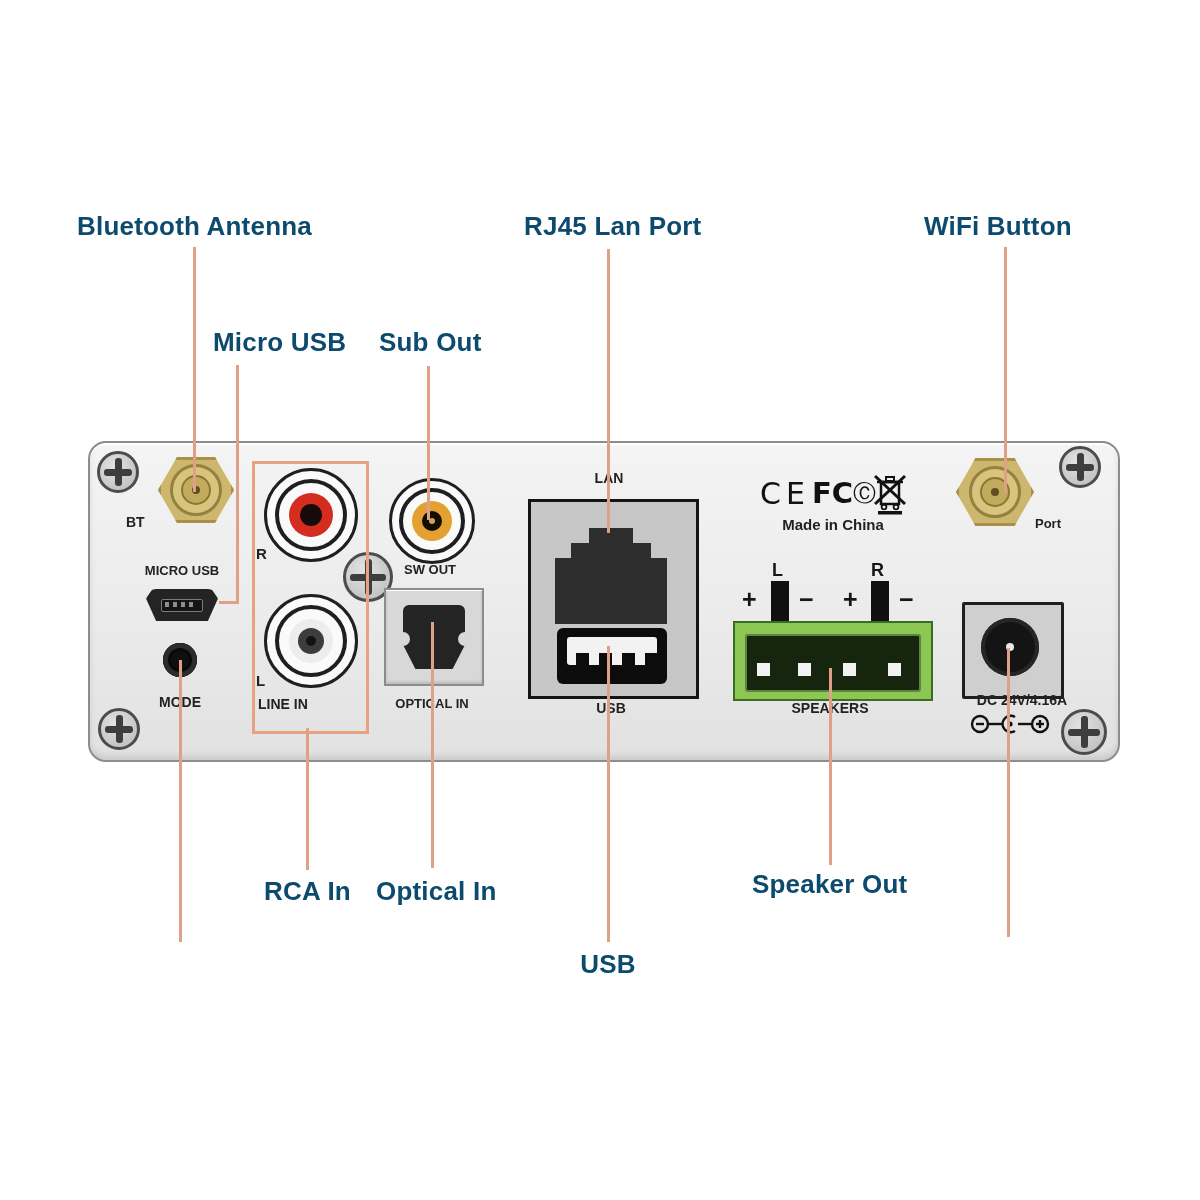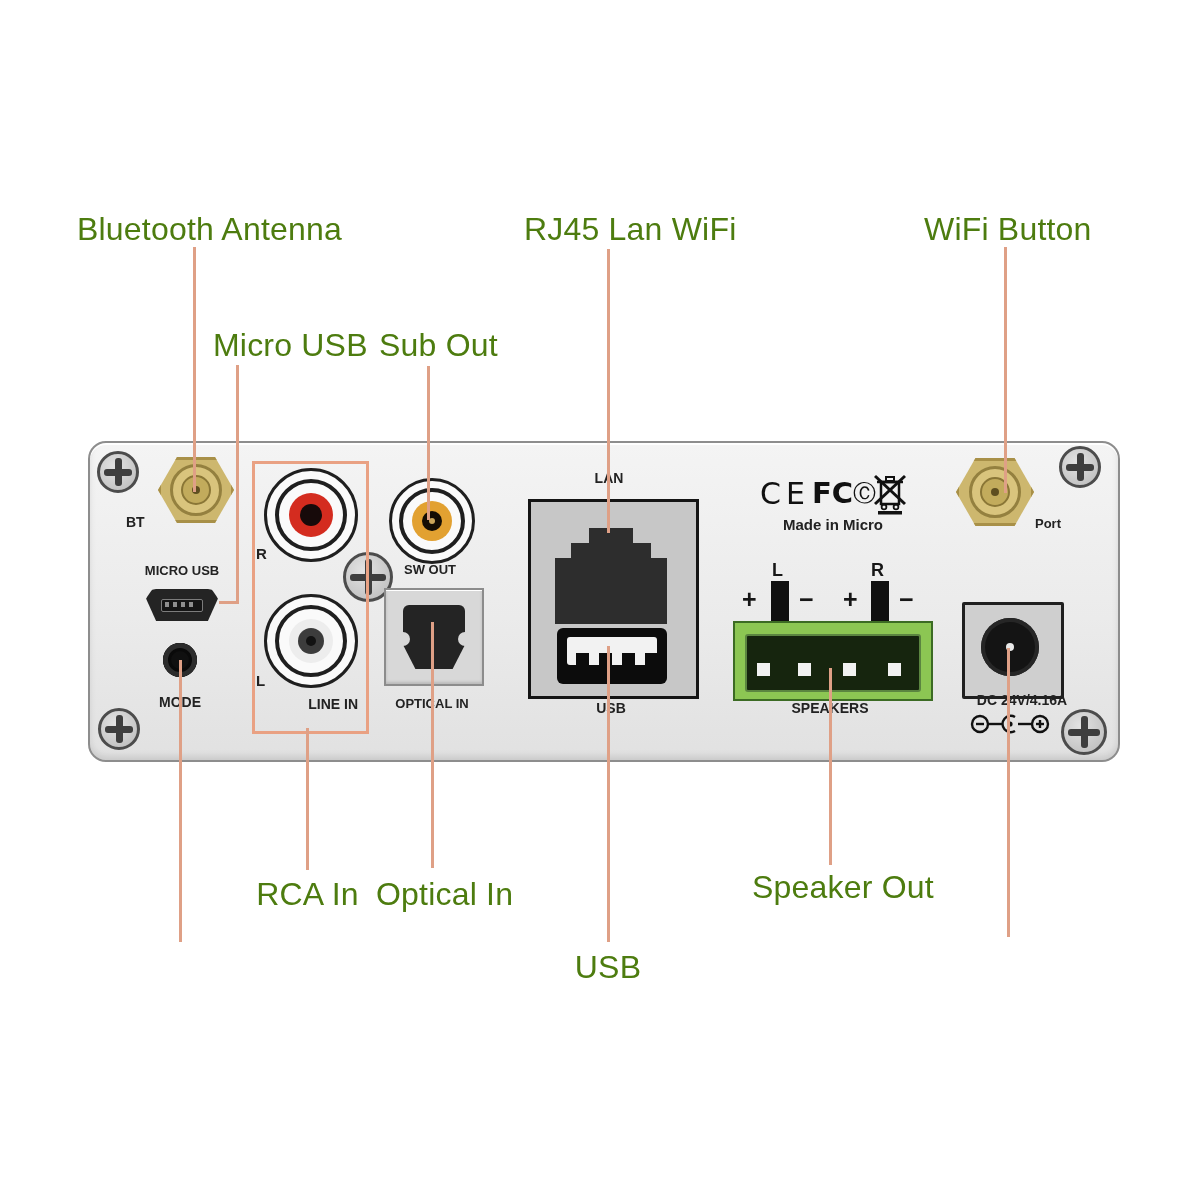--- a/index.html
+++ b/index.html
@@ -1,20 +1,20 @@
 <!DOCTYPE html>
 <html><head>
 <meta charset="utf-8">
 <style>
   html,body{margin:0;padding:0;}
   body{background:#fff;font-family:"Liberation Sans",sans-serif;}
   .scene{position:relative;width:1200px;height:1200px;background:#ffffff;overflow:hidden;}
 
   
-  .callout{position:absolute;font-size:32px;font-weight:400;color:#4d7c0f;white-space:nowrap;z-index:6;letter-spacing:0.2px;}
+  .callout{position:absolute;font-size:26px;font-weight:700;color:#0c4a6e;white-space:nowrap;z-index:6;letter-spacing:0.2px;}
   .tc{text-align:center;}
 
   
   .lead{position:absolute;width:3px;background:#dfa086;z-index:5;}
   .lead-h{position:absolute;height:3px;background:#dfa086;z-index:5;}
 
   
   .panel{position:absolute;left:88px;top:441px;width:1028px;height:317px;
     background:linear-gradient(180deg,#f4f4f4 0%,#ebebeb 55%,#e1e1e1 100%);
     border:2px solid #8d8d8d;border-radius:18px;z-index:1;
@@ -98,21 +98,21 @@
   .polarity{position:absolute;left:968px;top:710px;z-index:2;}
 </style>
 </head>
 <body>
 
 <div class="scene">
 
   <div class="callout" style="left:77px;top:211px">Bluetooth Antenna</div>
   <div class="callout" style="left:213px;top:327px">Micro USB</div>
   <div class="callout" style="left:379px;top:327px">Sub Out</div>
-  <div class="callout" style="left:524px;top:211px">RJ45 Lan WiFi</div>
+  <div class="callout" style="left:524px;top:211px">RJ45 Lan Port</div>
   <div class="callout" style="left:924px;top:211px">WiFi Button</div>
   <div class="callout tc" style="left:240px;top:876px;width:135px">RCA In</div>
   <div class="callout" style="left:376px;top:876px">Optical In</div>
   <div class="callout tc" style="left:560px;top:949px;width:96px">USB</div>
   <div class="callout" style="left:752px;top:869px">Speaker Out</div>
 
   <div class="lead" style="left:193px;top:247px;height:245px"></div>
   <div class="lead" style="left:236px;top:365px;height:238px"></div>
   <div class="lead-h" style="left:219px;top:601px;width:20px"></div>
   <div class="lead" style="left:427px;top:366px;height:154px"></div>
@@ -185,21 +185,21 @@
     <div class="ring" style="width:64px;height:64px">
       <div class="col" style="width:44px;height:44px;background:#ededed">
         <div class="ctr" style="width:26px;height:26px;background:#3c3c3c;display:flex;align-items:center;justify-content:center">
           <div class="ctr" style="width:10px;height:10px;background:#121212"></div>
         </div>
       </div>
     </div>
   </div>
   <div class="plabel" style="left:256px;top:545px;font-size:15px">R</div>
   <div class="plabel" style="left:256px;top:672px;font-size:15px">L</div>
-  <div class="plabel tc" style="left:258px;top:696px;width:100px;font-size:14px;text-align:right">LINE IN</div>
+  <div class="plabel tc" style="left:258px;top:696px;width:100px;font-size:14px;text-align:left">LINE IN</div>
   <div class="linein-box"></div>
 
   <div class="jack" style="left:389px;top:478px;width:80px;height:80px">
     <div class="ring" style="width:58px;height:58px">
       <div class="col" style="width:40px;height:40px;background:#e2a131">
         <div class="ctr" style="width:20px;height:20px;background:#140d04;display:flex;align-items:center;justify-content:center">
           <div class="ctr" style="width:6px;height:6px;background:#caa55a"></div>
         </div>
       </div>
     </div>
@@ -236,21 +236,21 @@
       <rect x="9" y="9" width="18" height="22" fill="none" stroke="#111" stroke-width="2.5"></rect>
       <line x1="5" y1="9" x2="31" y2="9" stroke="#111" stroke-width="2.5"></line>
       <rect x="14" y="4" width="8" height="4" fill="none" stroke="#111" stroke-width="2"></rect>
       <circle cx="12" cy="34" r="2.4" fill="none" stroke="#111" stroke-width="1.8"></circle>
       <circle cx="24" cy="34" r="2.4" fill="none" stroke="#111" stroke-width="1.8"></circle>
       <line x1="3" y1="3" x2="33" y2="31" stroke="#111" stroke-width="3"></line>
       <line x1="33" y1="3" x2="3" y2="31" stroke="#111" stroke-width="3"></line>
       <rect x="6" y="38" width="24" height="3.5" fill="#111"></rect>
     </svg>
   </div>
-  <div class="madein">Made in Micro</div>
+  <div class="madein">Made in China</div>
 
   <div class="spk-lr" style="left:772px;top:560px">L</div>
   <div class="spk-lr" style="left:871px;top:560px">R</div>
   <div class="spk-sign" style="left:742px;top:585px">+</div>
   <div class="spk-sign" style="left:799px;top:585px">−</div>
   <div class="spk-sign" style="left:843px;top:585px">+</div>
   <div class="spk-sign" style="left:899px;top:585px">−</div>
   <div class="spk-tab" style="left:771px;top:581px"></div>
   <div class="spk-tab" style="left:871px;top:581px"></div>
   <div class="spk-block">

